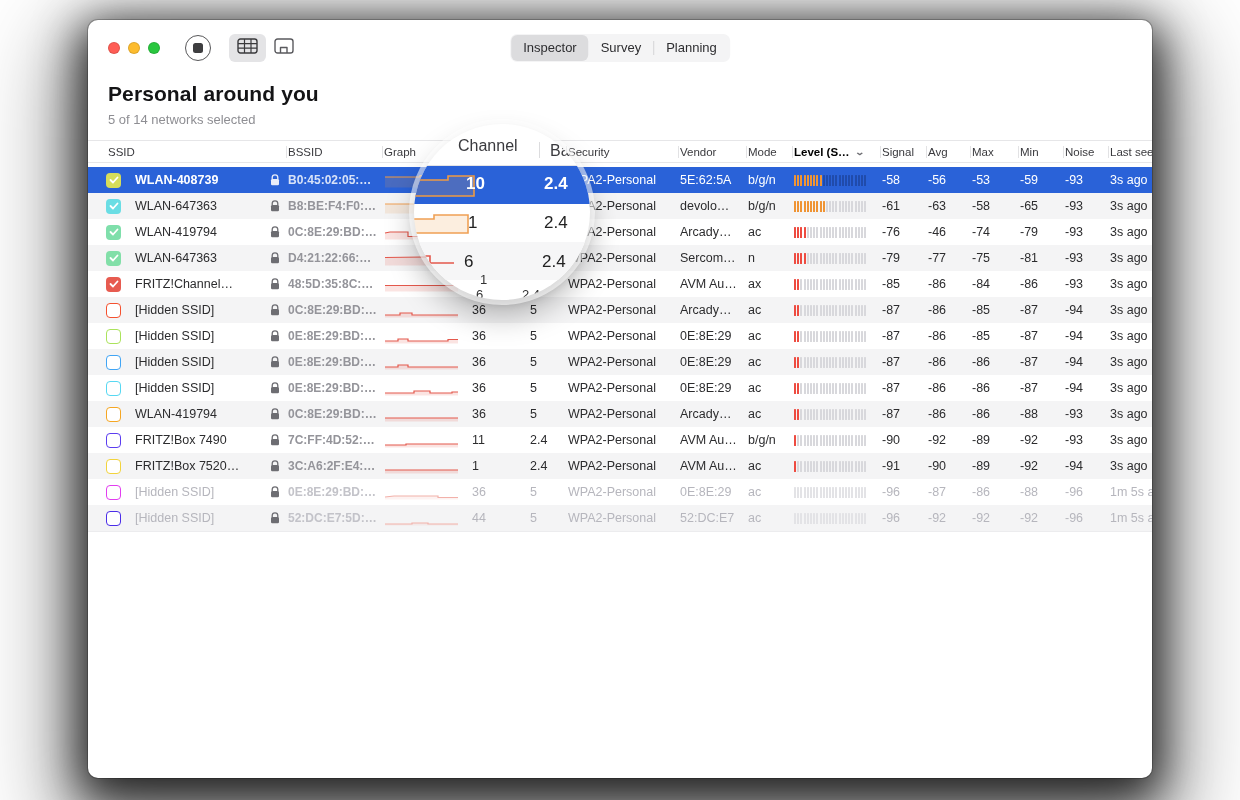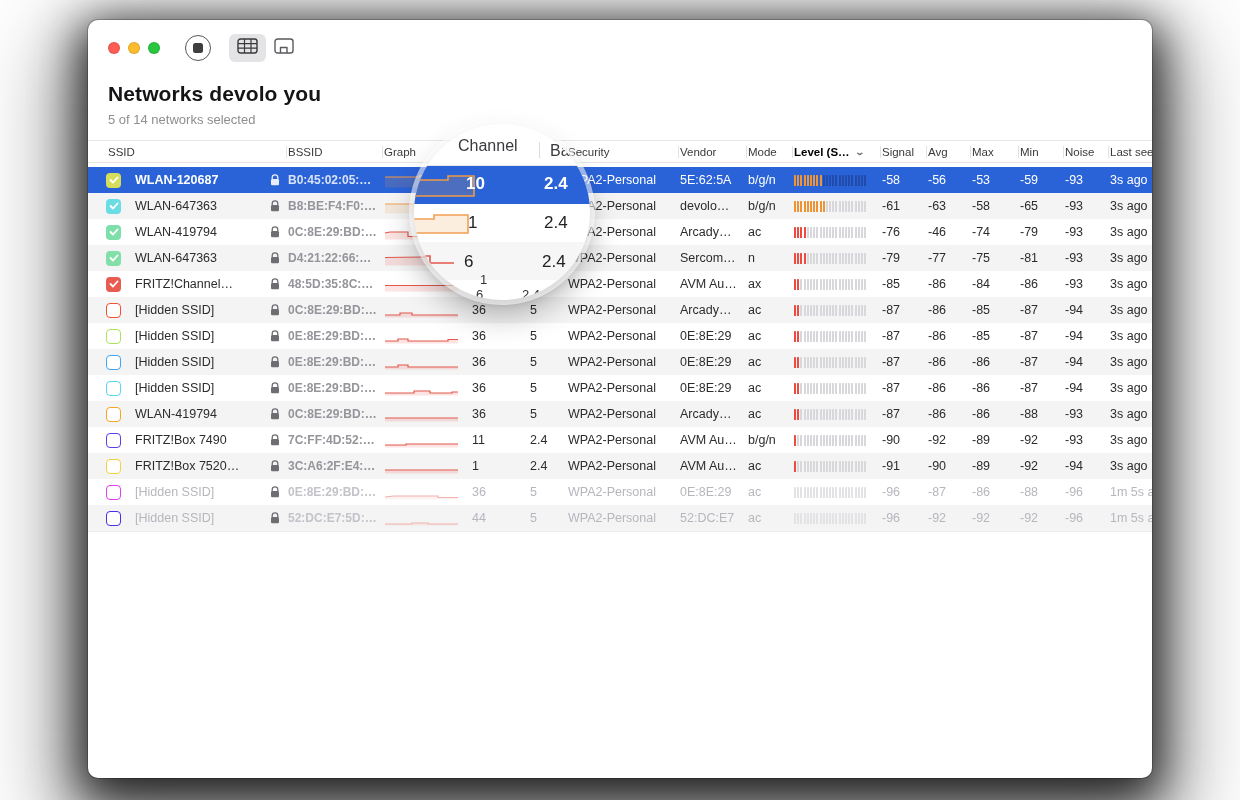--- a/index.html
+++ b/index.html
@@ -114,25 +114,31 @@
       </div>
       <div class="viewbtn">
         <span>
           <svg width="20" height="16" viewBox="0 0 20 16">
               <rect x="1" y="1" width="18" height="14" rx="2.6" fill="none" stroke="#5a5a5e" stroke-width="1.4"></rect>
               <path d="M6.5 15 V9.5 H13 V15" fill="none" stroke="#5a5a5e" stroke-width="1.4" stroke-linejoin="round"></path>
             </svg>
         </span>
       </div>
 
+      <div class="tabs">
+        <div class="tab sel">Inspector</div>
+        <div class="tab">Survey</div>
+        <div class="tabdiv"></div>
+        <div class="tab">Planning</div>
+      </div>
 
     </div>
 
     <div class="pagehead">
-      <h1>Networks devolo you</h1>
+      <h1>Personal around you</h1>
       <div class="sub">5 of 14 networks selected</div>
     </div>
 
     <div class="thead grid">
       <div class="hcell ssid">SSID</div>
       <div class="hcell"></div>
       <div class="hcell sep">BSSID</div>
       <div class="hcell sep">Graph</div>
       <div class="hcell sep">Channel</div>
       <div class="hcell sep">Band</div>
@@ -153,21 +159,21 @@
 
     <div class="rows" id="rows">
         <div class="row grid selected" style="background: rgb(42, 98, 216);">
           <div class="cell c-check">
             <span class="checkbox" style="background: rgb(214, 221, 90);">
               <svg width="10" height="8" viewBox="0 0 10 8">
                 <polyline points="1.5,4 4,6.5 8.5,1.5" fill="none" stroke="#fff" stroke-width="1.8" stroke-linecap="round" stroke-linejoin="round"></polyline>
               </svg>
             </span>
           </div>
-          <div class="cell c-ssid">WLAN-120687</div>
+          <div class="cell c-ssid">WLAN-408739</div>
           <div class="cell c-lock">
             <span class="lock">
               <svg width="10" height="12" viewBox="0 0 10 12">
                 <path d="M2.2 5 V3.6 a2.8 2.8 0 0 1 5.6 0 V5" fill="none" stroke="currentColor" stroke-width="1.3"></path>
                 <rect x="1" y="5" width="8" height="6.2" rx="1.2" fill="currentColor"></rect>
               </svg>
             </span>
           </div>
           <div class="cell c-bssid">B0:45:02:05:…</div>
           <div class="cell c-graph">

